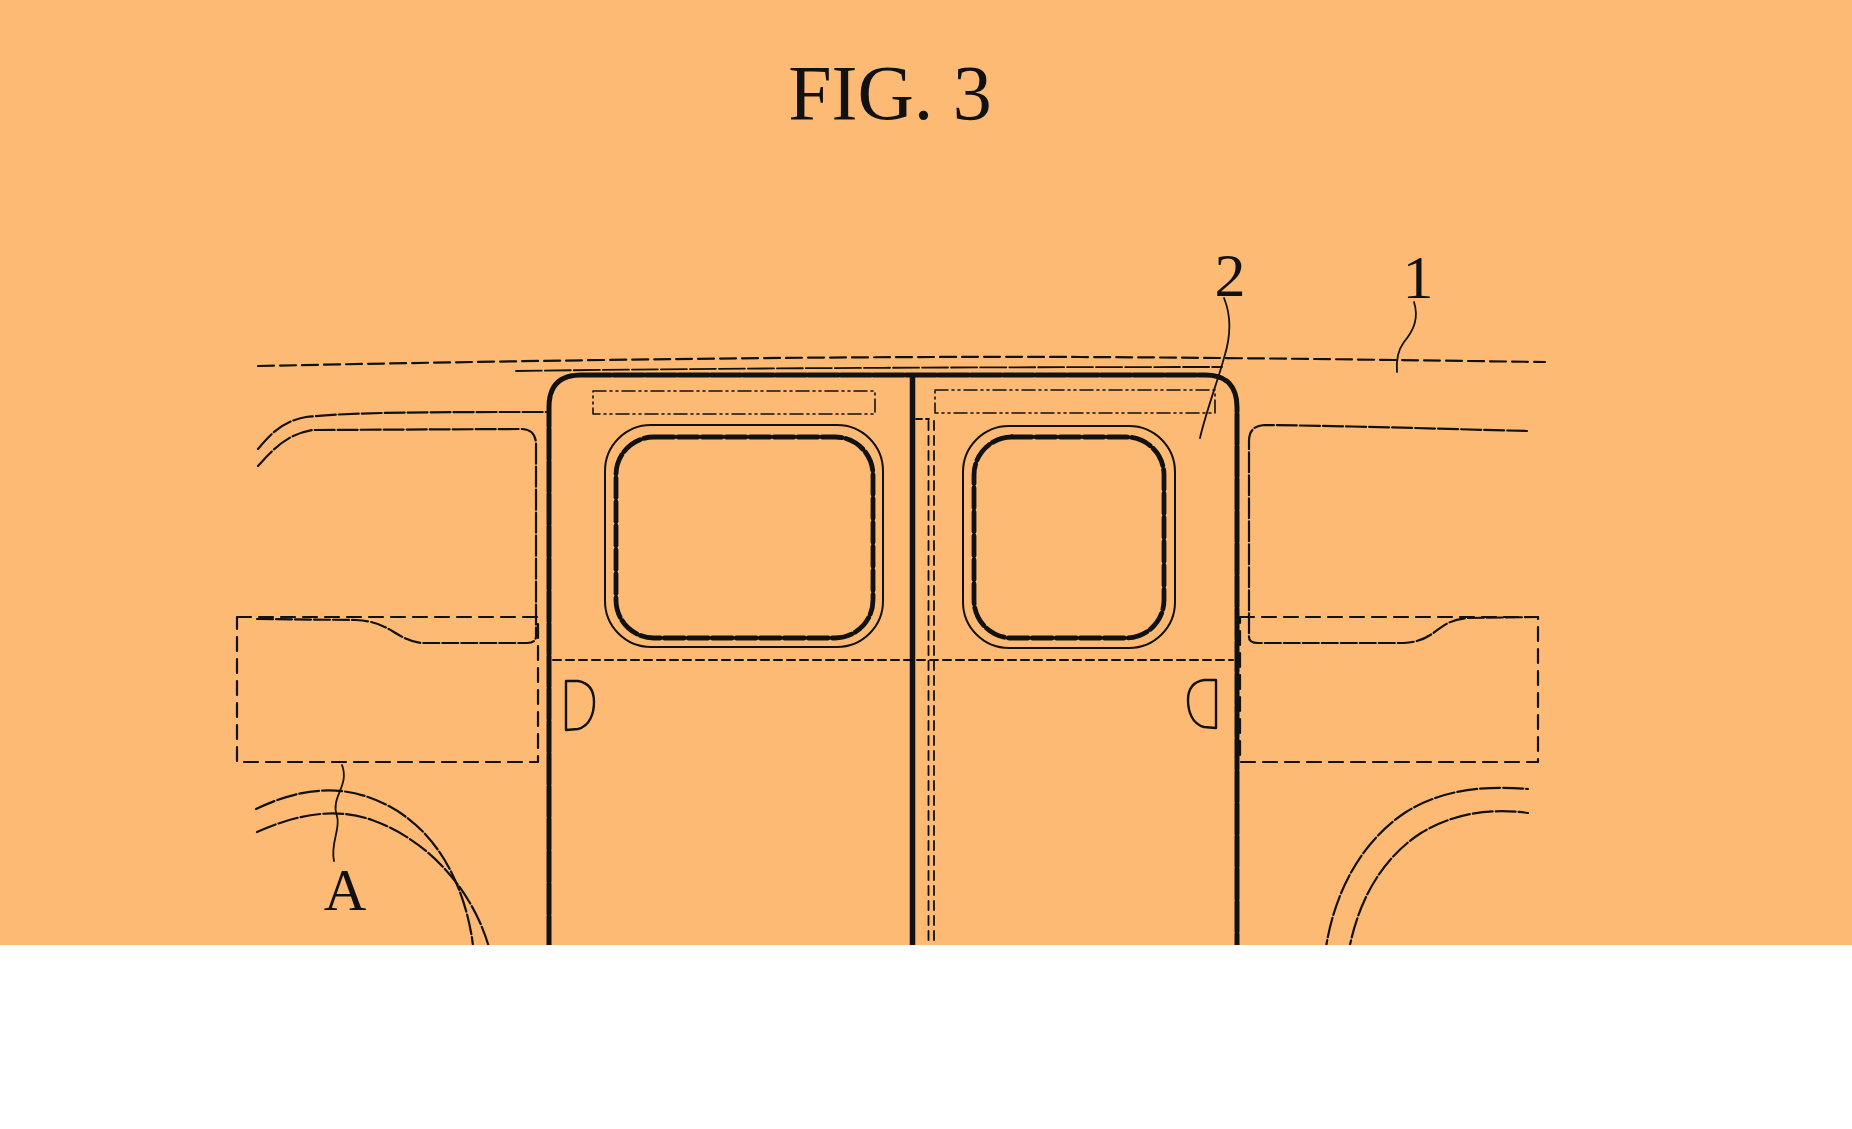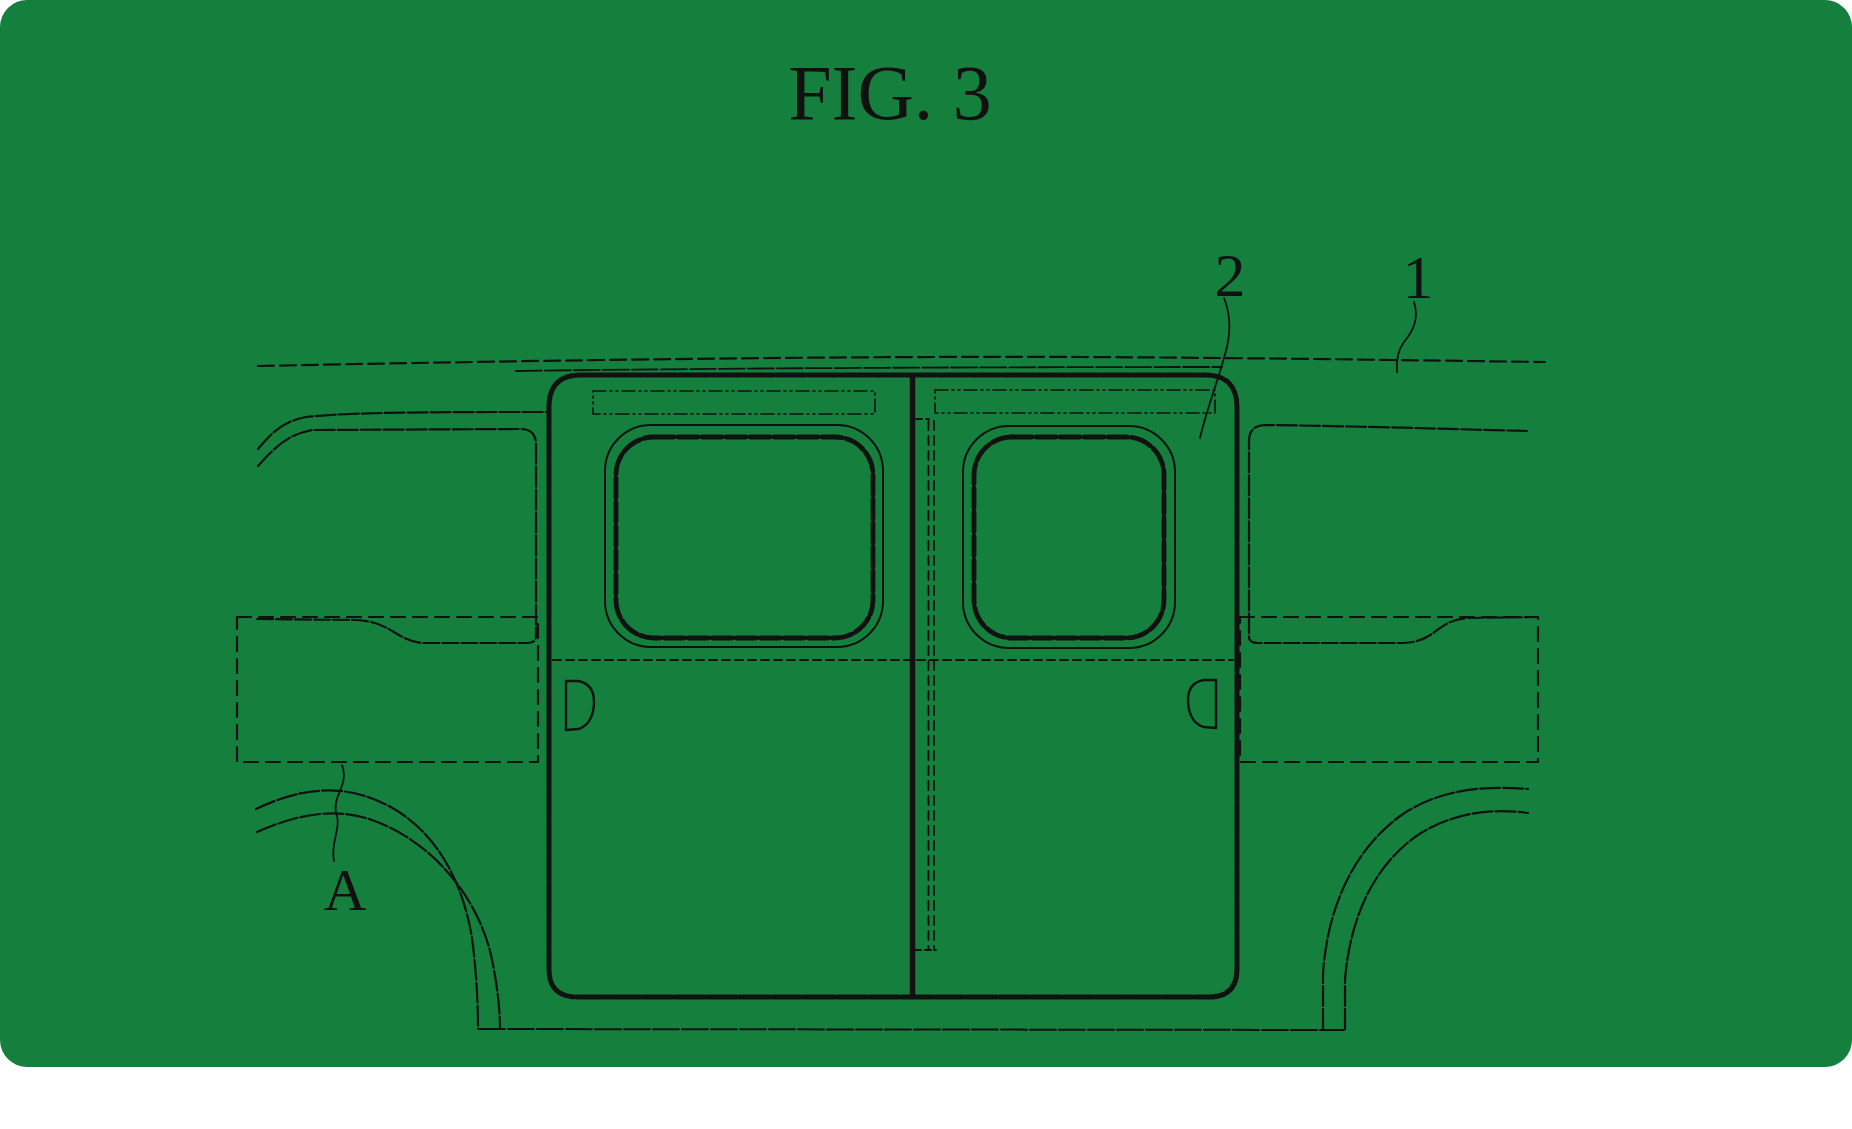--- a/index.html
+++ b/index.html
@@ -1,22 +1,21 @@
 <!DOCTYPE html>
 <html><head>
 <meta charset="utf-8">
 <style>
   html,body{margin:0;padding:0;background:#ffffff;}
   .stage{
     position:relative;
-    width:1852px;height:1067px;
-    background:#15803d;
+    width:1852px;height:945px;
+    background:#fdba74;
     font-family:"Liberation Serif","DejaVu Serif",serif;
     overflow:hidden;
-    border-radius:27px;
   }
   svg{display:block;}
   .fig-title{
     font-family:"Liberation Serif","DejaVu Serif",serif;
     font-size:78px;
     fill:#111111;
   }
   .ref-label{
     font-family:"Liberation Serif","DejaVu Serif",serif;
     font-size:62px;

